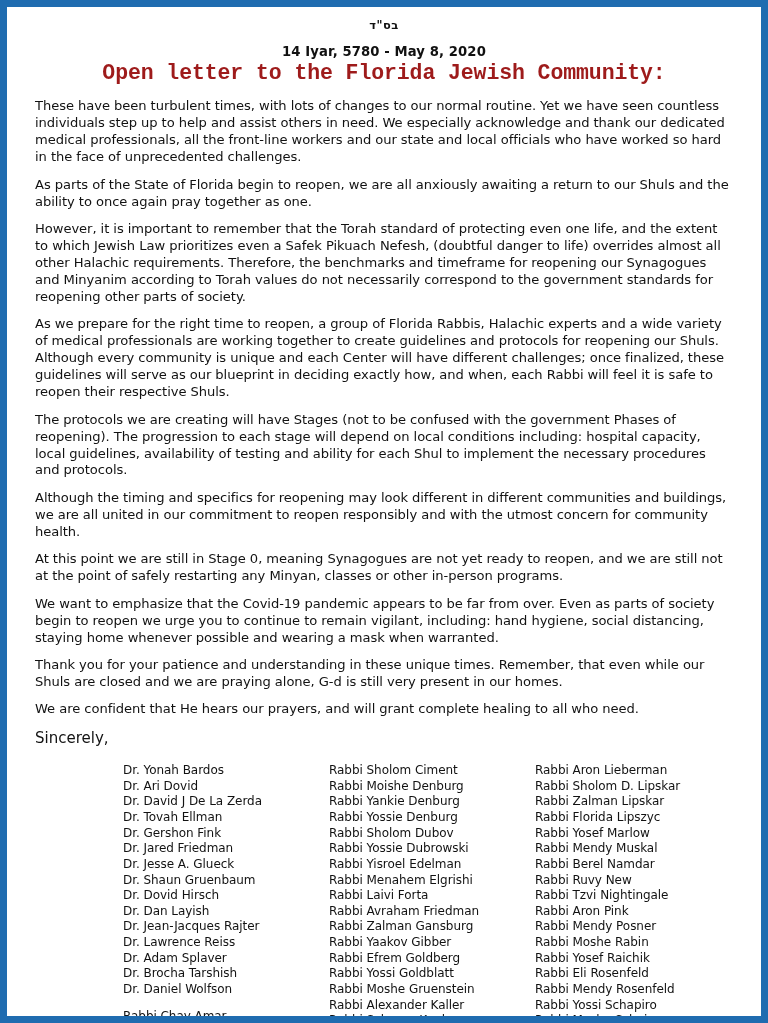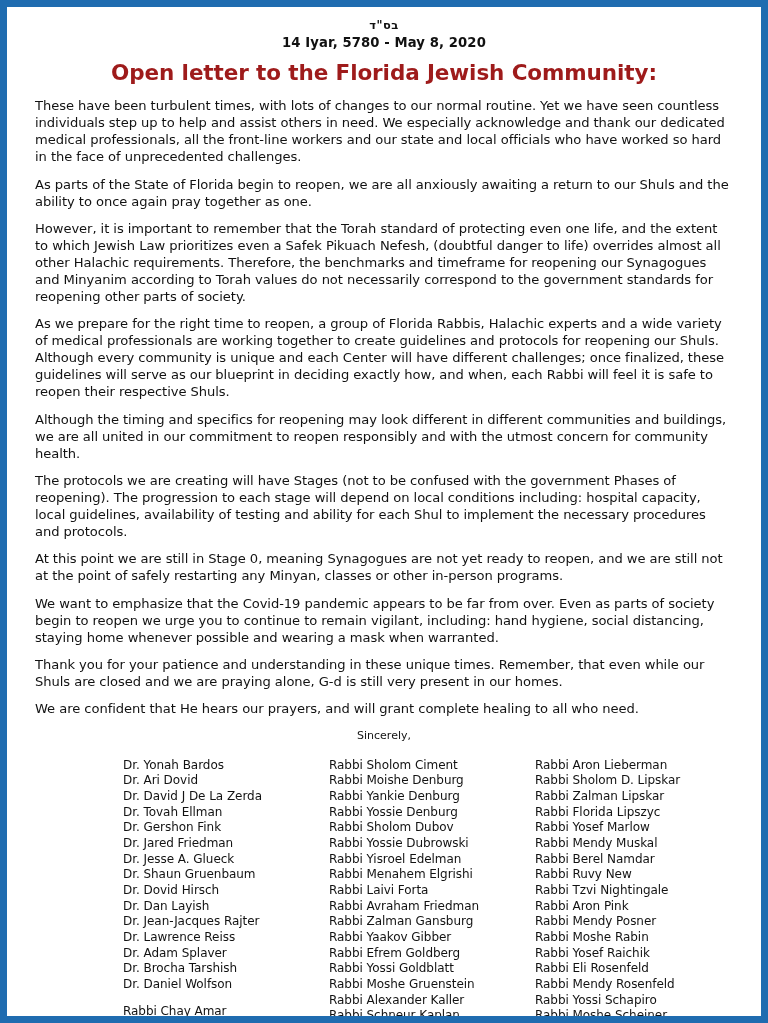--- a/index.html
+++ b/index.html
@@ -33,51 +33,51 @@
     letter-spacing: 0.5px;
     color: #111;
     line-height: 1.25;
   }
 
   .datestamp {
     text-align: center;
     font-size: 13.2px;
     font-weight: 700;
     color: #111;
-    margin-top: 3px;
+    margin-top: 12px;
     letter-spacing: 0.1px;
   }
 
   .title {
     text-align: center;
     font-size: 21.5px;
     font-weight: 700;
     color: #9e1b1b;
-    margin-top: 10px;
+    margin-top: 2px;
     margin-bottom: 13px;
     letter-spacing: -0.1px;
+    font-family: Liberation Mono, monospace;
   }
 
   
   .body-copy p {
     font-size: 13.1px;
     line-height: 1.295;
     color: #121212;
     margin-bottom: 10.5px;
     text-align: left;
     letter-spacing: -0.06px;
   }
 
   .sincerely {
-    font-size: 11px;
+    font-size: 15px;
     line-height: 1.3;
     color: #121212;
     margin-top: 11px;
     margin-bottom: 0;
-    text-align: center;
   }
 
   
   .signatories {
     display: flex;
     margin-top: 14px;
     padding-left: 88px;
     gap: 0;
   }
 
@@ -106,22 +106,22 @@
 
     <div class="bsd">בס"ד</div>
     <div class="datestamp">14 Iyar, 5780 - May 8, 2020</div>
     <h1 class="title">Open letter to the Florida Jewish Community:</h1>
 
     <div class="body-copy">
         <p>These have been turbulent times, with lots of changes to our normal routine. Yet we have seen countless individuals step up to help and assist others in need. We especially acknowledge and thank our dedicated medical professionals, all the front-line workers and our state and local officials who have worked so hard in the face of unprecedented challenges.</p>
         <p>As parts of the State of Florida begin to reopen, we are all anxiously awaiting a return to our Shuls and the ability to once again pray together as one.</p>
         <p>However, it is important to remember that the Torah standard of protecting even one life, and the extent to which Jewish Law prioritizes even a Safek Pikuach Nefesh, (doubtful danger to life) overrides almost all other Halachic requirements. Therefore, the benchmarks and timeframe for reopening our Synagogues and Minyanim according to Torah values do not necessarily correspond to the government standards for reopening other parts of society.</p>
         <p>As we prepare for the right time to reopen, a group of Florida Rabbis, Halachic experts and a wide variety of medical professionals are working together to create guidelines and protocols for reopening our Shuls. Although every community is unique and each Center will have different challenges; once finalized, these guidelines will serve as our blueprint in deciding exactly how, and when, each Rabbi will feel it is safe to reopen their respective Shuls.</p>
+        <p>The protocols we are creating will have Stages (not to be confused with the government Phases of reopening). The progression to each stage will depend on local conditions including: hospital capacity, local guidelines, availability of testing and ability for each Shul to implement the necessary procedures and protocols.</p>
         <p>Although the timing and specifics for reopening may look different in different communities and buildings, we are all united in our commitment to reopen responsibly and with the utmost concern for community health.</p>
-        <p>The protocols we are creating will have Stages (not to be confused with the government Phases of reopening). The progression to each stage will depend on local conditions including: hospital capacity, local guidelines, availability of testing and ability for each Shul to implement the necessary procedures and protocols.</p>
         <p>At this point we are still in Stage 0, meaning Synagogues are not yet ready to reopen, and we are still not at the point of safely restarting any Minyan, classes or other in-person programs.</p>
         <p>We want to emphasize that the Covid-19 pandemic appears to be far from over. Even as parts of society begin to reopen we urge you to continue to remain vigilant, including: hand hygiene, social distancing, staying home whenever possible and wearing a mask when warranted.</p>
         <p>Thank you for your patience and understanding in these unique times. Remember, that even while our Shuls are closed and we are praying alone, G-d is still very present in our homes.</p>
         <p>We are confident that He hears our prayers, and will grant complete healing to all who need.</p>
       </div>
 
     <div class="sincerely">Sincerely,</div>
 
     <div class="signatories">
       <div class="sig-col">

